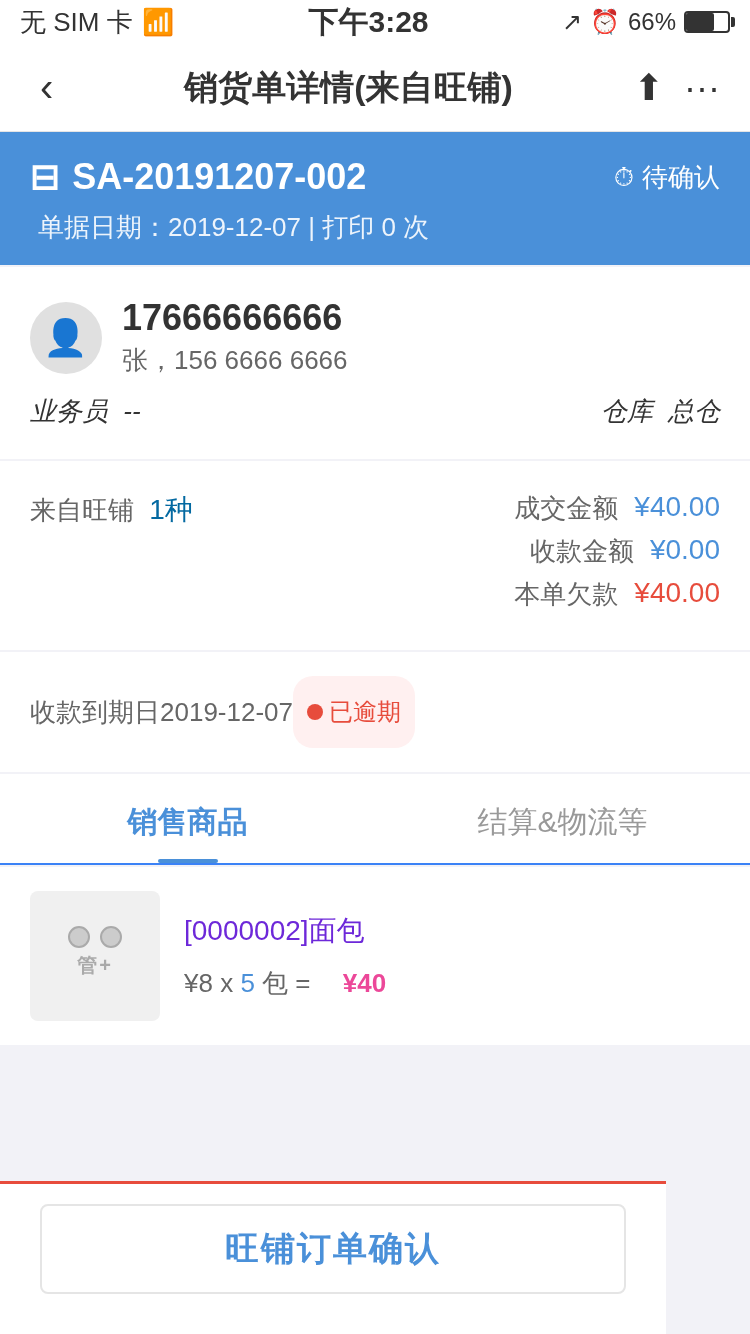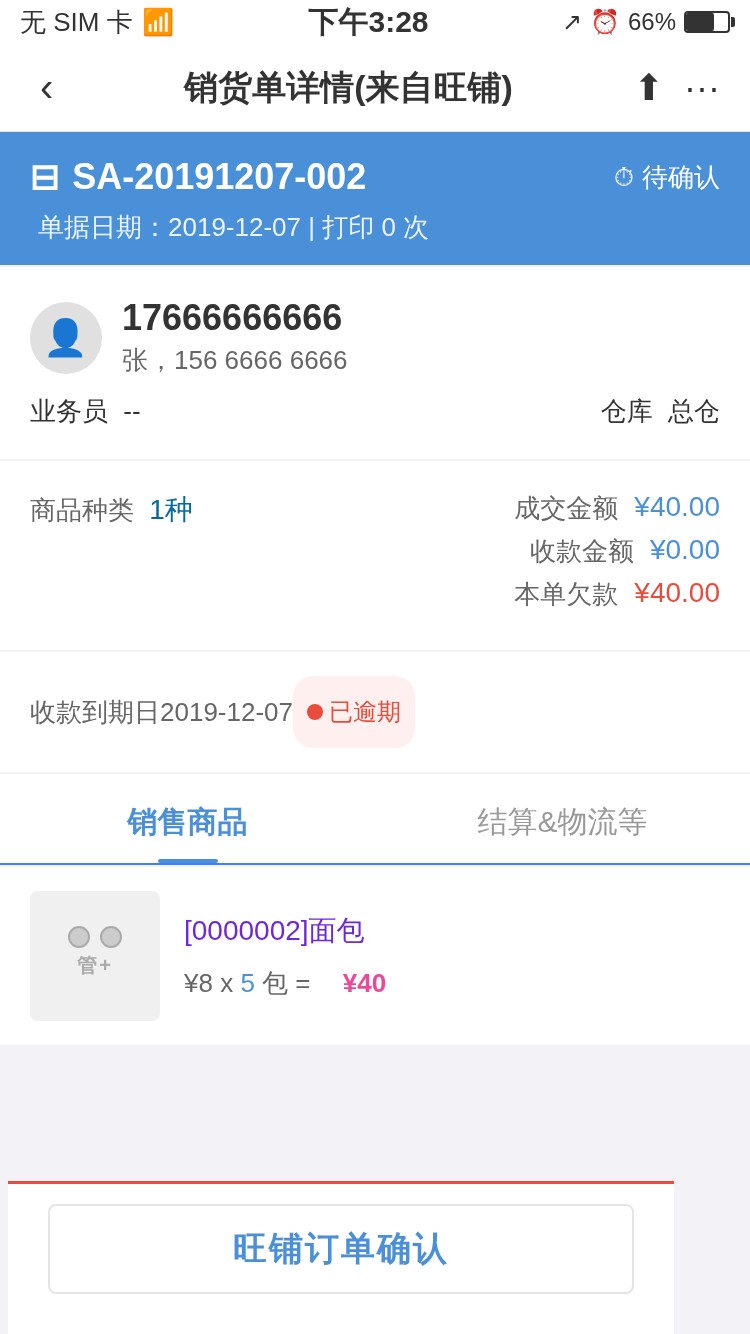--- a/index.html
+++ b/index.html
@@ -138,21 +138,21 @@
       color: #666;
       margin-top: 4px;
     }
     .customer-info-row {
       display: flex;
       justify-content: space-between;
       font-size: 26px;
       color: #666;
       margin-top: 8px;
     }
-    .customer-info-row span { color: #333; }
+    .customer-info-row span { color: #333; font-style: italic; }
 
     
     .summary-card {
       background: #fff;
       padding: 30px;
       margin-bottom: 2px;
       display: flex;
       justify-content: space-between;
       align-items: flex-start;
     }
@@ -269,21 +269,21 @@
     
     .empty-space {
       background: #f2f2f7;
       height: 200px;
     }
 
     
     .bottom-bar {
       position: fixed;
       bottom: 0;
-      left: 8px;
+      left: 0;
       width: 666px;
       background: #fff;
       padding: 20px 40px 40px;
       border-top: 3px solid #e74c3c;
     }
     .confirm-btn {
       width: 100%;
       height: 90px;
       border: none;
       background: #fff;
@@ -355,21 +355,21 @@
     </div>
     <div>
       <span>仓库</span>
       <span style="margin-left:8px; color:#333;">总仓</span>
     </div>
   </div>
 </div>
 
 <div class="summary-card">
   <div class="summary-left">
-    <span>商品种类</span>
+    <span>来自旺铺</span>
     <span class="summary-left-val">1种</span>
   </div>
   <div class="summary-right">
     <div class="summary-row">
       <span>成交金额</span>
       <span class="summary-amount">¥40.00</span>
     </div>
     <div class="summary-row">
       <span>收款金额</span>
       <span class="summary-amount">¥0.00</span>

